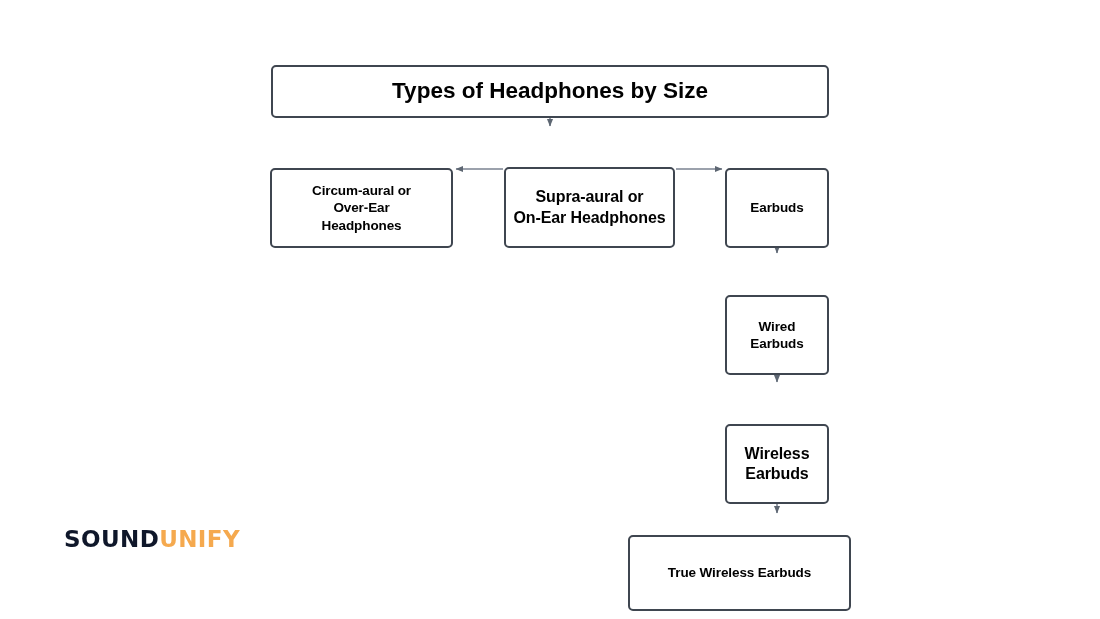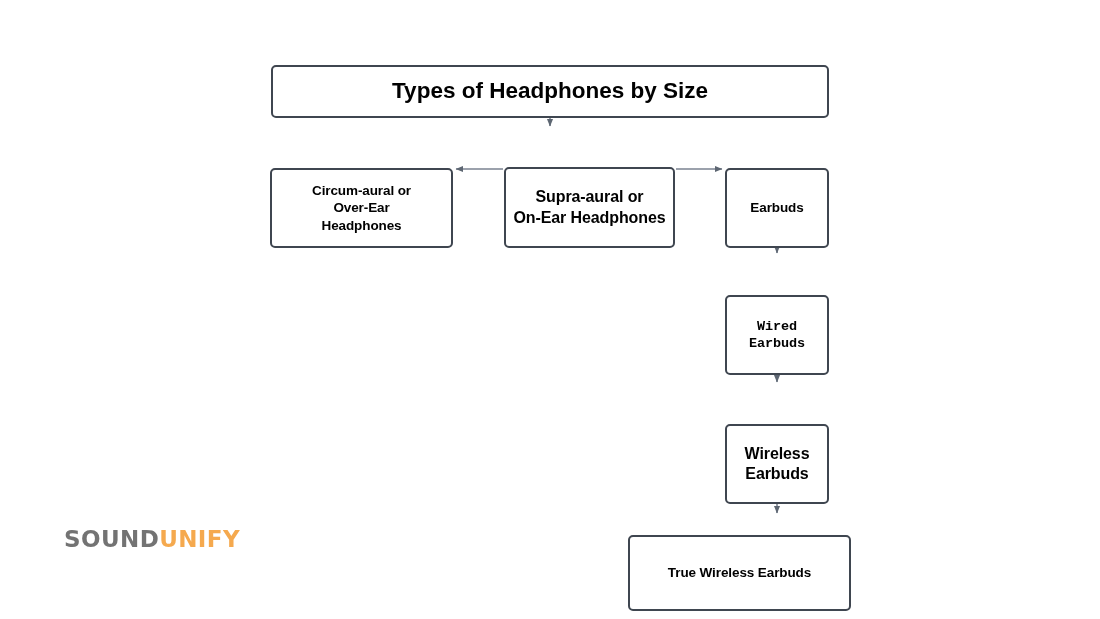--- a/index.html
+++ b/index.html
@@ -84,21 +84,20 @@
     height: 80px;
     font-size: 13.5px;
   }
 
   .node-wired {
     left: 725px;
     top: 256px;
     width: 104px;
     height: 80px;
     font-size: 13.5px;
-    font-family: Liberation Mono, monospace;
   }
 
   .node-wireless {
     left: 725px;
     top: 385px;
     width: 104px;
     height: 80px;
     font-size: 16px;
   }
 
@@ -120,21 +119,21 @@
     position: absolute;
     left: 64px;
     top: 528px;
     font-size: 23px;
     font-weight: bold;
     letter-spacing: 0.4px;
     line-height: 1;
     white-space: nowrap;
     font-family: "DejaVu Sans", sans-serif;
   }
-  #brand-logo .logo-sound { color: #737373; }
+  #brand-logo .logo-sound { color: #0f172a; }
   #brand-logo .logo-unify { color: #f5a94e; margin-top: 42px; }
 </style>
 </head>
 <body>
 
 <div id="diagram-canvas">
 
   <svg id="connector-layer" viewBox="0 0 1100 619" width="1100" height="619">
     <defs>
       <marker id="arrowhead" markerWidth="9" markerHeight="9" refX="7.4" refY="3.6" orient="auto" markerUnits="userSpaceOnUse">

